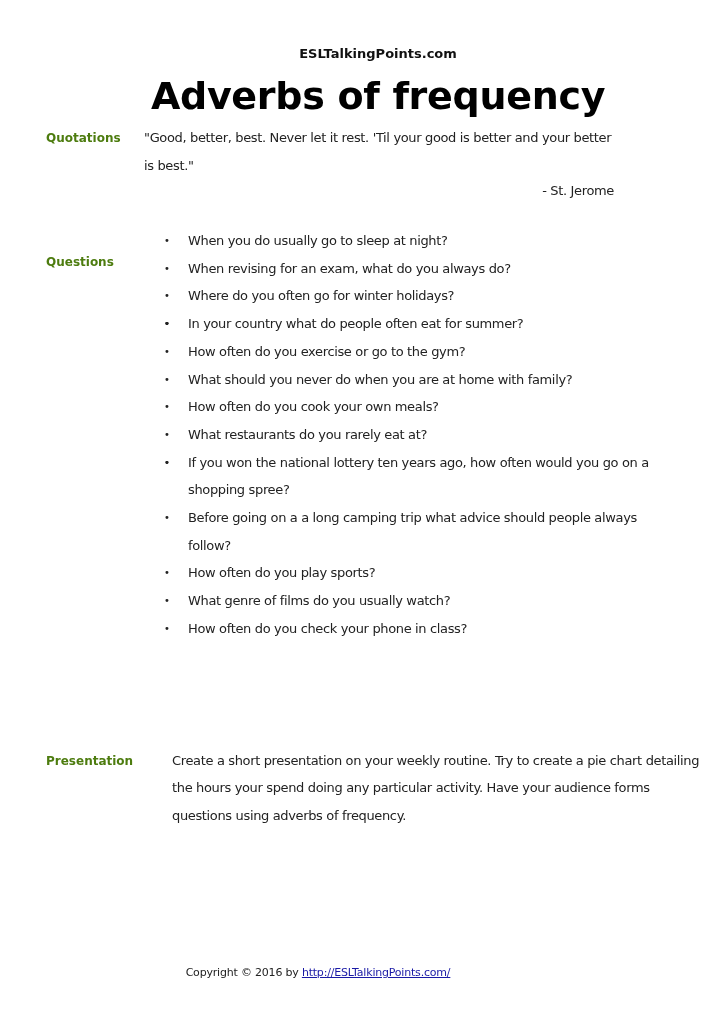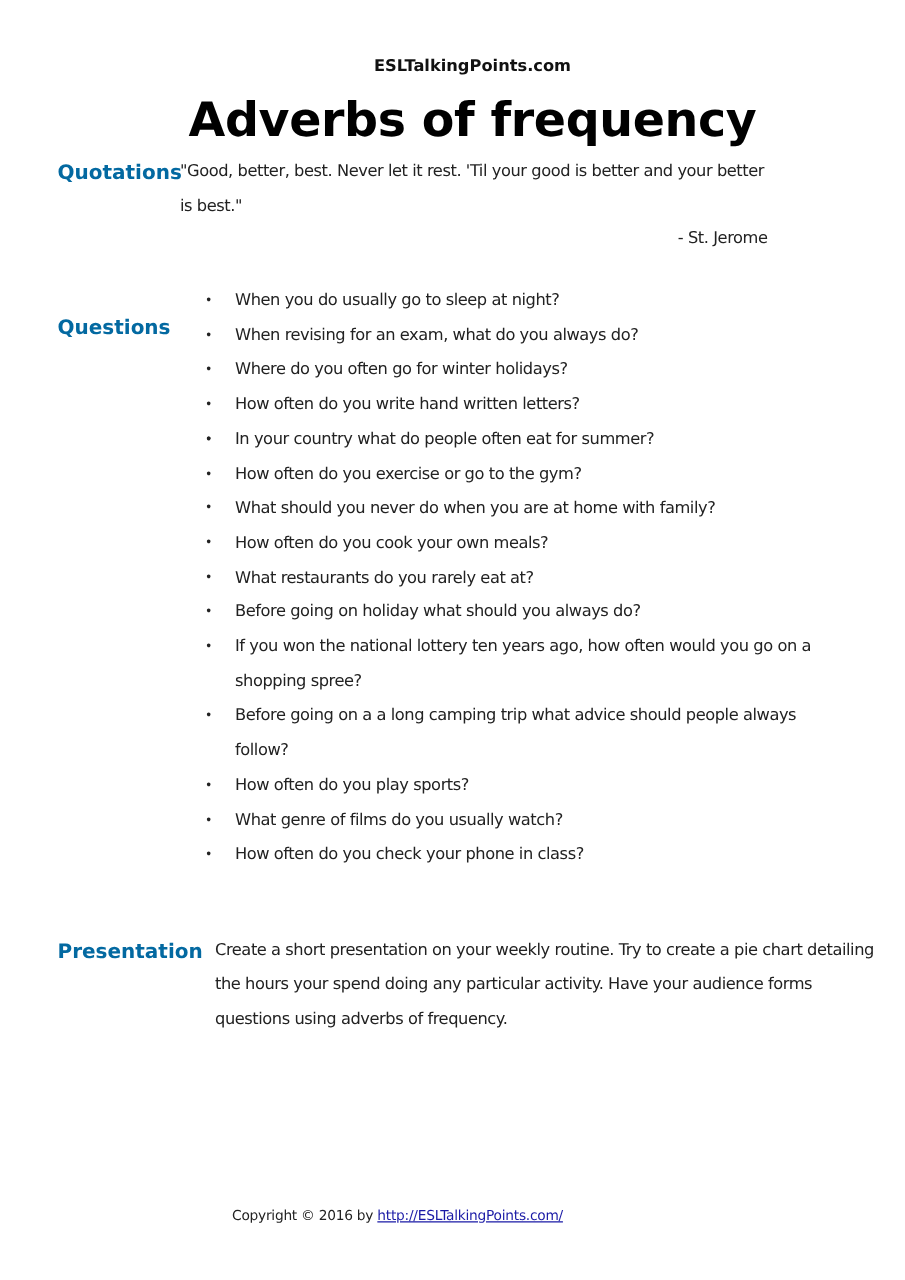--- a/index.html
+++ b/index.html
@@ -33,23 +33,23 @@
       width: 756px;
       text-align: center;
       font-size: 38px;
       font-weight: bold;
       color: #000;
       letter-spacing: -0.3px;
     }
     .section-label {
       position: absolute;
       left: 46px;
-      font-size: 16px;
+      font-size: 12px;
       font-weight: bold;
-      color: #0369a1;
+      color: #4d7c0f;
     }
     .body-text {
       font-size: 13px;
       color: #222;
       letter-spacing: -0.35px;
     }
     .quote-block {
       position: absolute;
       left: 144px;
       top: 129px;
@@ -115,28 +115,28 @@
 
 <div class="section-label" style="top:129px; line-height:18px;">Quotations</div>
 <div class="quote-block body-text" style="top:124px;">"Good, better, best. Never let it rest. 'Til your good is better and your better is best."</div>
 <div class="quote-author body-text">- St. Jerome</div>
 
 <div class="section-label" style="top:231px; line-height:18px;margin-top:22px;">Questions</div>
 <ul class="questions-list body-text">
   <li><span class="bullet">•</span><span>When you do usually go to sleep at night?</span></li>
   <li><span class="bullet">•</span><span>When revising for an exam, what do you always do?</span></li>
   <li><span class="bullet">•</span><span>Where do you often go for winter holidays?</span></li>
-  <li><span class="bullet">•</span><span>How often do you write hand written letters?</span></li>
+  <li><span class="bullet">•</span></li>
   <li><span class="bullet">•</span></li>
   <li><span class="bullet">•</span><span>In your country what do people often eat for summer?</span></li>
   <li><span class="bullet">•</span><span>How often do you exercise or go to the gym?</span></li>
   <li><span class="bullet">•</span><span>What should you never do when you are at home with family?</span></li>
   <li><span class="bullet">•</span><span>How often do you cook your own meals?</span></li>
   <li><span class="bullet">•</span><span>What restaurants do you rarely eat at?</span></li>
-  <li><span class="bullet">•</span><span>Before going on holiday what should you always do?</span></li>
+  <li><span class="bullet">•</span></li>
   <li><span class="bullet">•</span><span>If you won the national lottery ten years ago, how often would you go on a shopping spree?</span></li>
   <li><span class="bullet">•</span><span>Before going on a a long camping trip what advice should people always follow?</span></li>
   <li><span class="bullet">•</span><span>How often do you play sports?</span></li>
   <li><span class="bullet">•</span><span>What genre of films do you usually watch?</span></li>
   <li><span class="bullet">•</span><span>How often do you check your phone in class?</span></li>
 </ul>
 
 <div class="section-label" style="top:752px; line-height:18px;">Presentation</div>
 <div class="presentation-block body-text">Create a short presentation on your weekly routine. Try to create a pie chart detailing the hours your spend doing any particular activity.  Have your audience forms questions using adverbs of frequency.</div>
 

